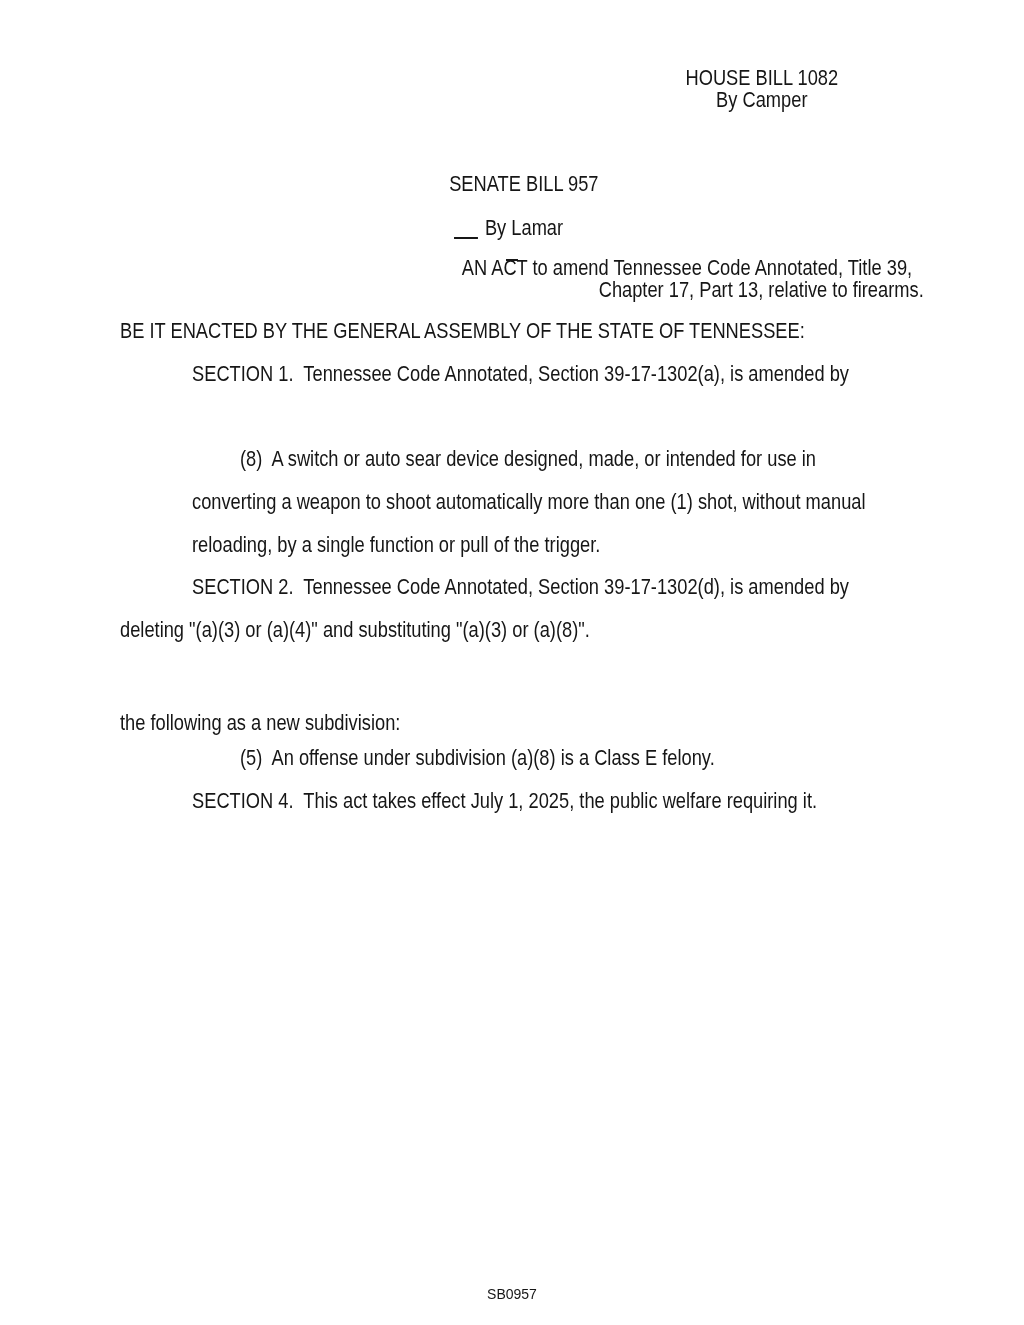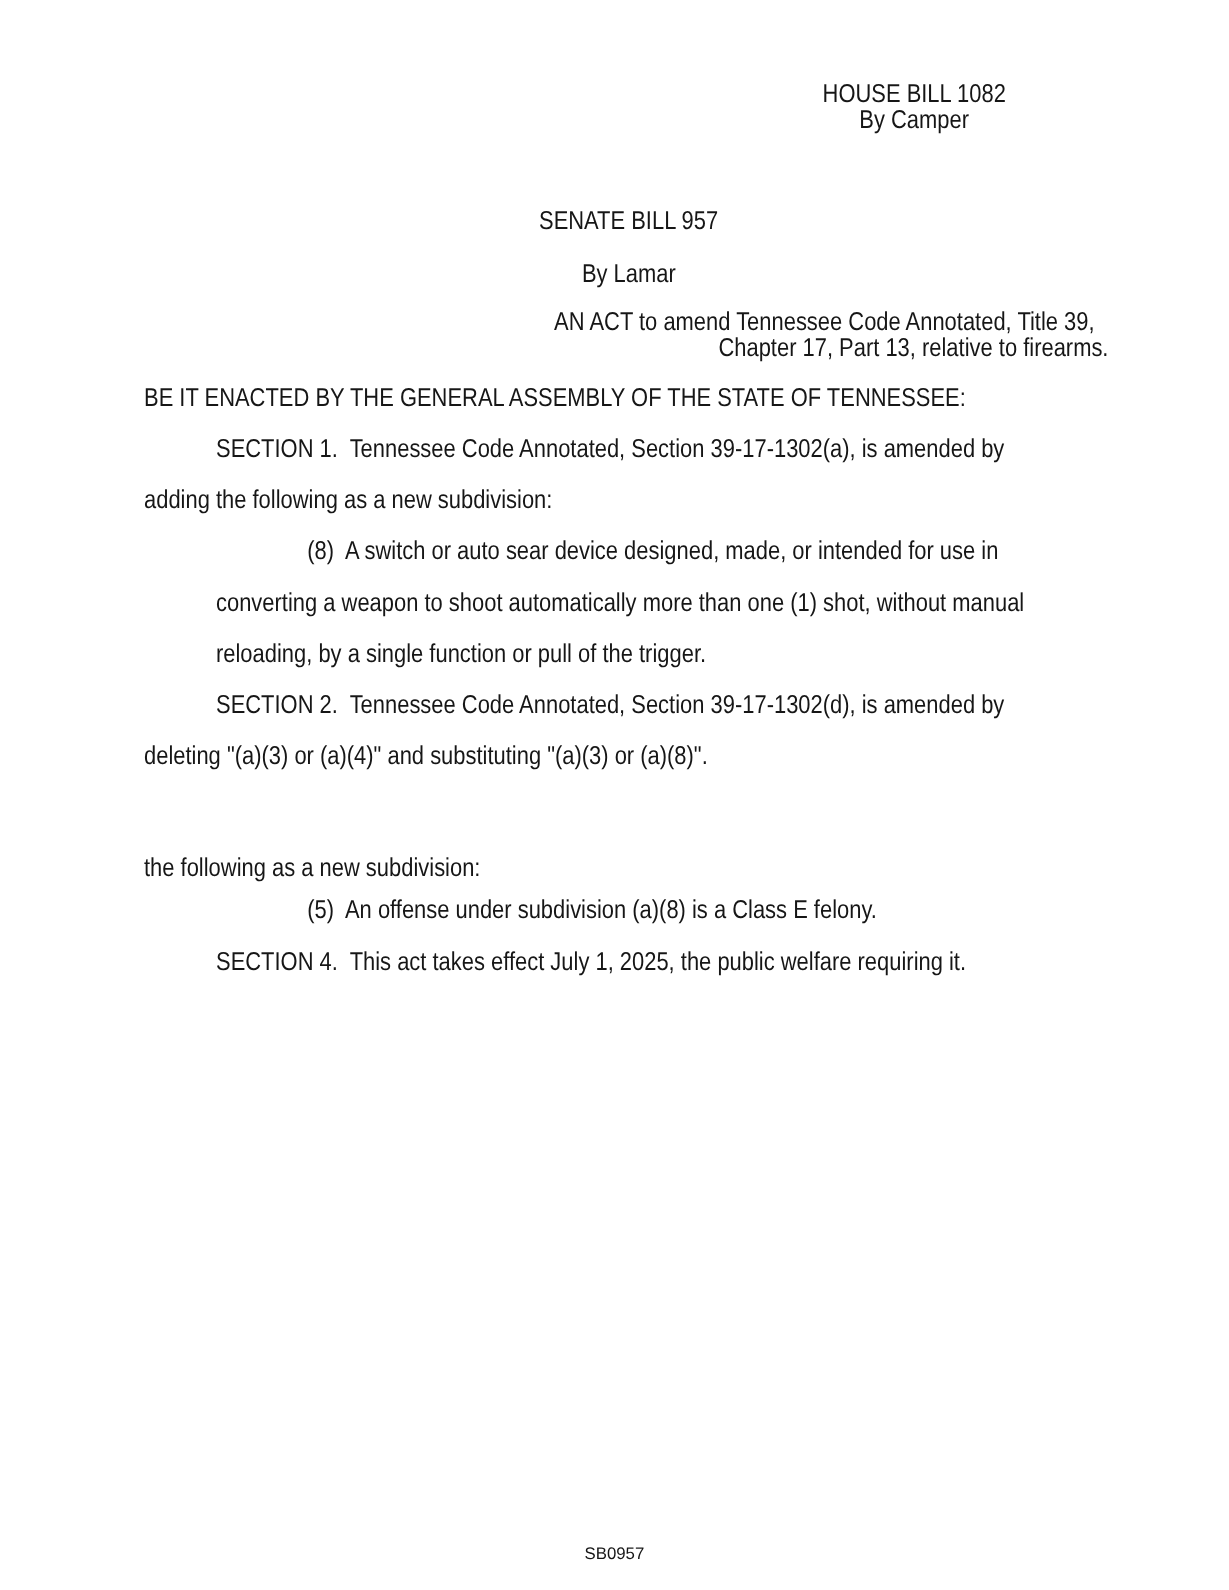--- a/index.html
+++ b/index.html
@@ -45,34 +45,35 @@
   }
   .title-senate {
     top: 151px;
     left: 0;
     width: 1024px;
   }
   .title-lamar {
     top: 195px;
     left: 0;
     width: 1024px;
+    text-decoration: underline;
   }
   .act-caption {
     position: absolute;
     top: 257px;
     left: 350px;
     width: 602px;
     text-align: right;
     font-size: 21.5px;
     line-height: 22px;
   }
   .body-line { left: 120px; }
   .ind-0 { left: 120px; }
-  .ind-1 { left: 180px; }
-  .ind-2 { left: 240px; margin-left: 16px; }
+  .ind-1 { left: 192px; }
+  .ind-2 { left: 240px; }
 
   .footer {
     position: absolute;
     top: 1256px;
     left: 0;
     width: 1024px;
     text-align: center;
     font-size: 14px;
     line-height: 15.5px;
     white-space: pre;
@@ -95,21 +96,20 @@
     <span class="cond">By Lamar</span>
   </div>
 
   <div class="act-caption center-line">
     <div><span class="cond">AN ACT to amend Tennessee Code Annotated, Title 39,</span></div>
     <div><span class="cond">Chapter 17, Part 13, relative to firearms.</span></div>
   </div>
 
   <div class="line left-line body-line ind-0" style="top:320px"><span class="cond">BE IT ENACTED BY THE GENERAL ASSEMBLY OF THE STATE OF TENNESSEE:</span></div>
   <div class="line left-line body-line ind-1" style="top:363px"><span class="cond">SECTION 1.  Tennessee Code Annotated, Section 39-17-1302(a), is amended by</span></div>
-  <div class="line left-line body-line ind-0" style="top:405px"><span class="cond">adding the following as a new subdivision:</span></div>
   <div class="line left-line body-line ind-2" style="top:448px"><span class="cond">(8)  A switch or auto sear device designed, made, or intended for use in</span></div>
   <div class="line left-line body-line ind-1" style="top:491px"><span class="cond">converting a weapon to shoot automatically more than one (1) shot, without manual</span></div>
   <div class="line left-line body-line ind-1" style="top:534px"><span class="cond">reloading, by a single function or pull of the trigger.</span></div>
   <div class="line left-line body-line ind-1" style="top:576px"><span class="cond">SECTION 2.  Tennessee Code Annotated, Section 39-17-1302(d), is amended by</span></div>
   <div class="line left-line body-line ind-0" style="top:619px"><span class="cond">deleting "(a)(3) or (a)(4)" and substituting "(a)(3) or (a)(8)".</span></div>
   <div class="line left-line body-line ind-0" style="top:712px"><span class="cond">the following as a new subdivision:</span></div>
   <div class="line left-line body-line ind-2" style="top:747px"><span class="cond">(5)  An offense under subdivision (a)(8) is a Class E felony.</span></div>
   <div class="line left-line body-line ind-1" style="top:790px"><span class="cond">SECTION 4.  This act takes effect July 1, 2025, the public welfare requiring it.</span></div>
 
   <div class="footer">

